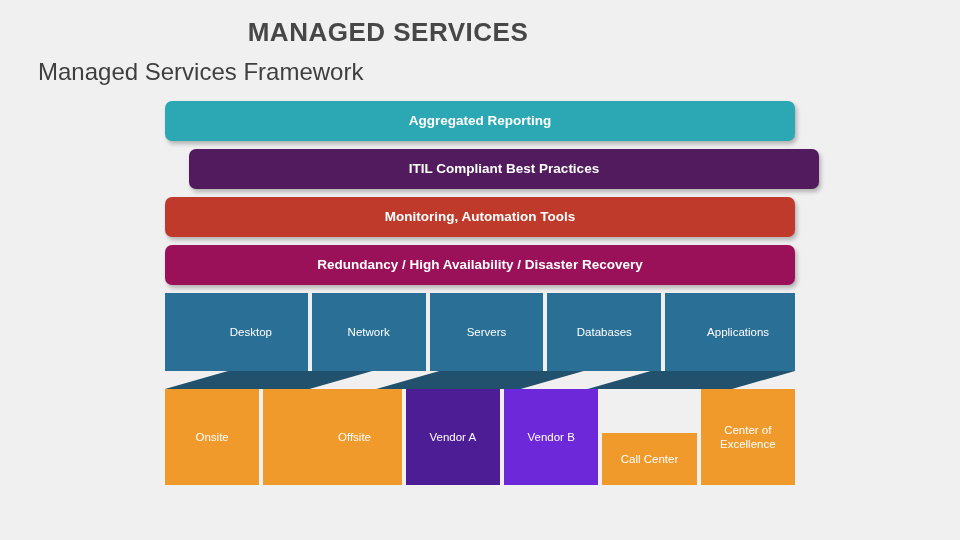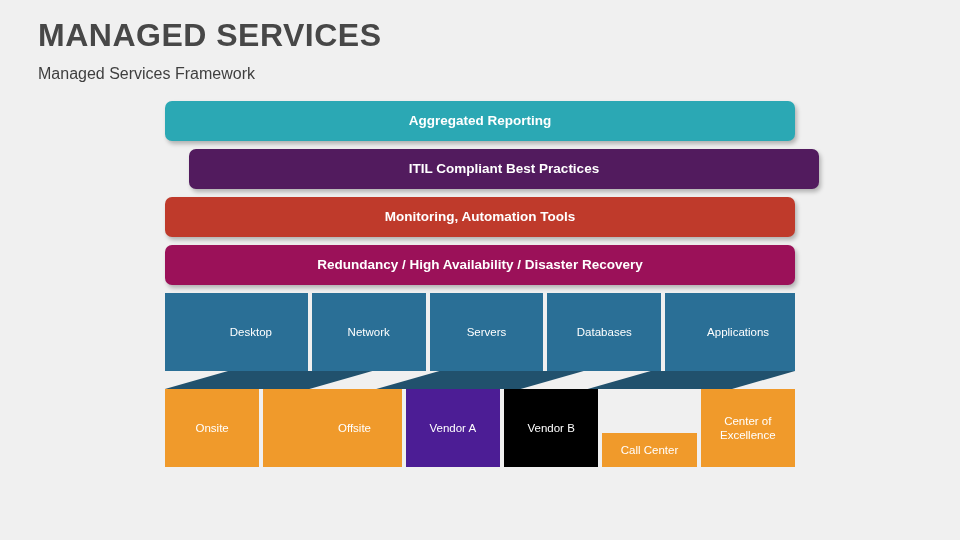--- a/index.html
+++ b/index.html
@@ -22,30 +22,31 @@
   }
 
   
   #title-block {
     position: absolute;
     left: 38px;
     top: 18px;
     width: 700px;
   }
   #page-title {
-    font-size: 32px;
+    font-size: 26px;
     font-weight: bold;
     color: #474747;
     letter-spacing: 0.5px;
     line-height: 1.1;
     margin: 0;
     white-space: nowrap;
+    text-align: center;
   }
   #page-subtitle {
-    font-size: 16px;
+    font-size: 24px;
     font-weight: normal;
     color: #3f3f3f;
     margin: 12px 0 0 0;
     line-height: 1.1;
     white-space: nowrap;
   }
 
   
   #diagram {
     position: absolute;
@@ -88,21 +89,21 @@
     width: 630px;
     display: flex;
     gap: 4px;
   }
   #tier-row {
     top: 192px;
     height: 78px;
   }
   #delivery-row {
     top: 288px;
-    height: 78px;
+    height: 96px;
   }
   .cell {
     flex: 1 1 0;
     display: flex;
     align-items: center;
     justify-content: center;
     box-sizing: border-box;
     padding: 2px 4px;
   }
   .cell-label {
@@ -183,21 +184,21 @@
     <div class="col-row" id="delivery-row">
       <div class="cell" style="background: rgb(240, 154, 43);">
         <span class="cell-label">Onsite</span>
       </div>
       <div class="cell" style="background: rgb(240, 154, 43); padding-left: 48px;">
         <span class="cell-label">Offsite</span>
       </div>
       <div class="cell" style="background: #4c1d95;">
         <span class="cell-label">Vendor A</span>
       </div>
-      <div class="cell" style="background: #000000;">
+      <div class="cell" style="background: #6d28d9;">
         <span class="cell-label">Vendor B</span>
       </div>
       <div class="cell" style="background: rgb(240, 154, 43); margin-top: 44px;">
         <span class="cell-label">Call Center</span>
       </div>
       <div class="cell" style="background: rgb(240, 154, 43);">
         <span class="cell-label" style="white-space: pre-line;">Center of
 Excellence</span>
       </div>
     </div>

